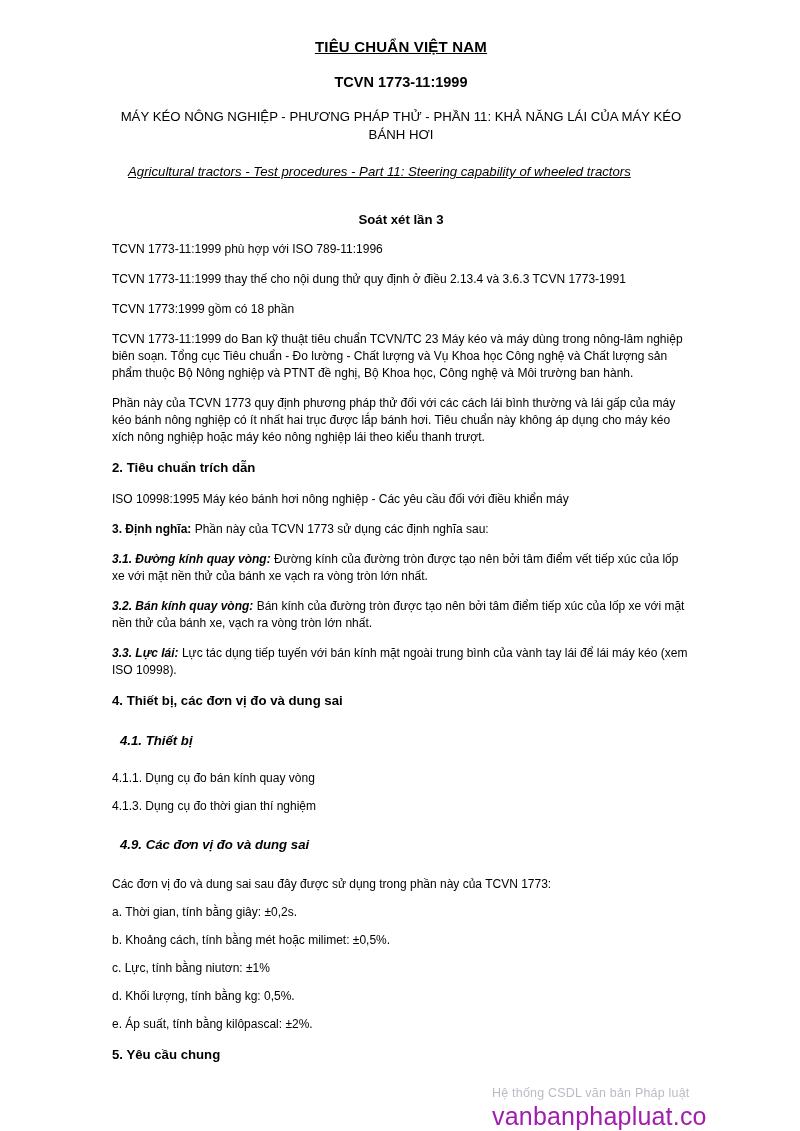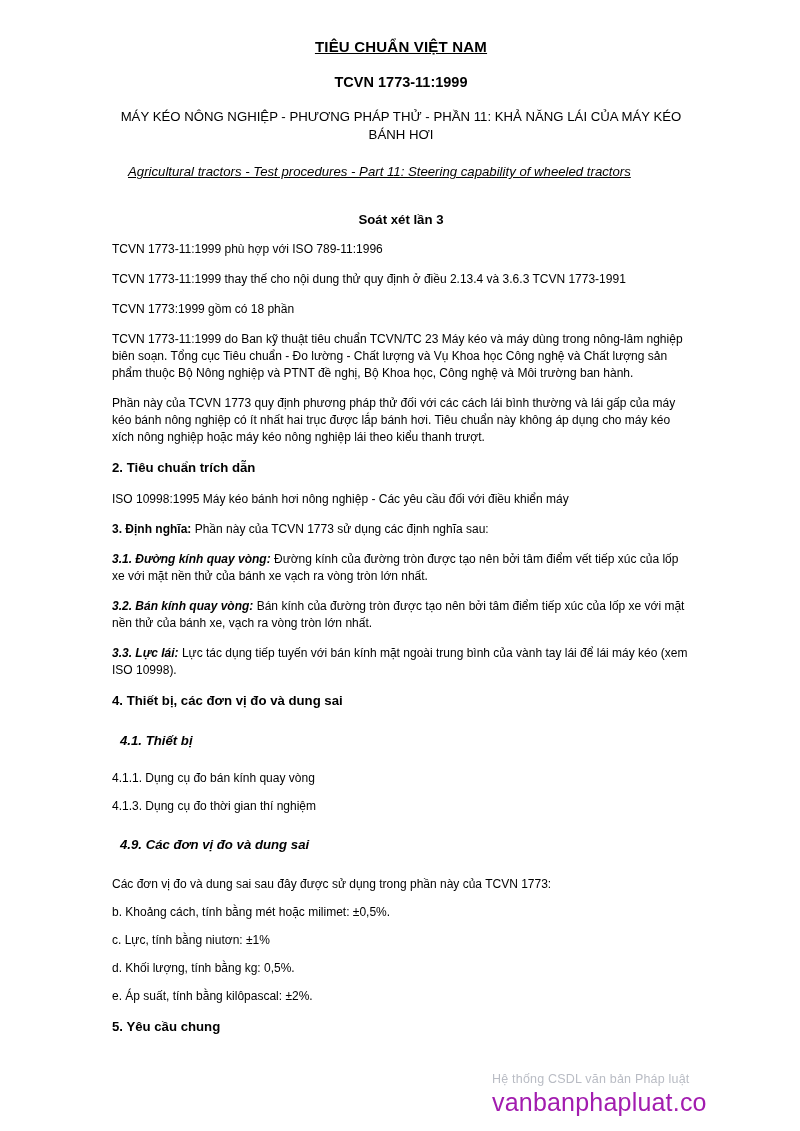--- a/index.html
+++ b/index.html
@@ -110,21 +110,21 @@
     font-style: italic;
   }
   .lead {
     font-weight: bold;
   }
 
   
   .watermark {
     position: absolute;
     right: 8px;
-    bottom: 14px;
+    bottom: 0;
     width: 300px;
     text-align: left;
     pointer-events: none;
     user-select: none;
   }
   .wm-small {
     font-size: 12.5px;
     color: #b9bcc4;
     line-height: 1.2;
     white-space: nowrap;
@@ -168,20 +168,21 @@
     <p class="blk"><span class="term">3.2. Bán kính quay vòng:</span><span> Bán kính của đường tròn được tạo nên bởi tâm điểm tiếp xúc của lốp xe với mặt nền thử của bánh xe, vạch ra vòng tròn lớn nhất.</span></p>
 
     <p class="blk"><span class="term">3.3. Lực lái:</span><span> Lực tác dụng tiếp tuyến với bán kính mặt ngoài trung bình của vành tay lái để lái máy kéo (xem ISO 10998).</span></p>
 
     <p class="h-bold">4. Thiết bị, các đơn vị đo và dung sai</p>
     <p class="h-bolditalic">4.1. Thiết bị</p>
     <p class="blk tight">4.1.1. Dụng cụ đo bán kính quay vòng</p>
     <p class="blk tight">4.1.3. Dụng cụ đo thời gian thí nghiệm</p>
     <p class="h-bolditalic">4.9. Các đơn vị đo và dung sai</p>
     <p class="blk">Các đơn vị đo và dung sai sau đây được sử dụng trong phần này của TCVN 1773:</p>
+    <p class="blk tight">a. Thời gian, tính bằng giây: ±0,2s.</p>
     <p class="blk tight">b. Khoảng cách, tính bằng mét hoặc milimet: ±0,5%.</p>
     <p class="blk tight">c. Lực, tính bằng niutơn: ±1%</p>
     <p class="blk tight">d. Khối lượng, tính bằng kg: 0,5%.</p>
     <p class="blk tight">e. Áp suất, tính bằng kilôpascal: ±2%.</p>
 
     <p class="h-bold">5. Yêu cầu chung</p>
 
   </div>
 
   <div class="watermark">

